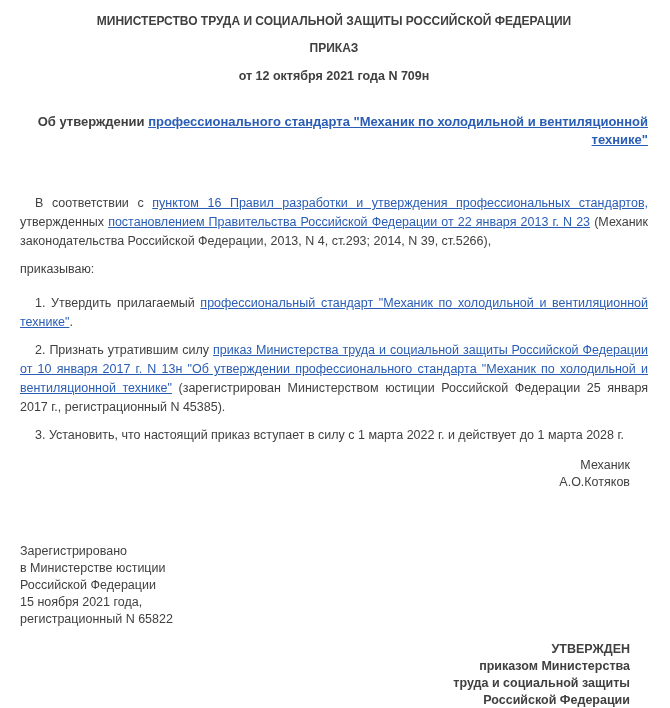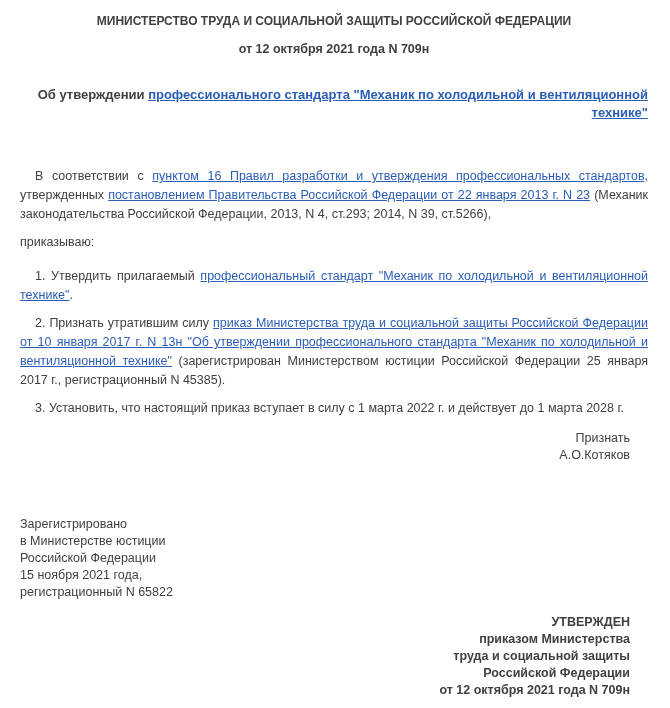--- a/index.html
+++ b/index.html
@@ -88,37 +88,38 @@
     font-weight: bold;
   }
 </style>
 </head>
 <body>
 
 <div class="doc">
 
   <div class="ministry">МИНИСТЕРСТВО ТРУДА И СОЦИАЛЬНОЙ ЗАЩИТЫ РОССИЙСКОЙ ФЕДЕРАЦИИ</div>
 
+  <div class="doctype">ПРИКАЗ</div>
 
   <div class="docdate">от 12 октября 2021 года N 709н</div>
 
   <div class="title"><span>Об утверждении </span><a class="link">профессионального стандарта "Механик по холодильной и вентиляционной технике"</a></div>
 
   <p class="para preamble"><span>В соответствии с </span><a class="link">пунктом 16 Правил разработки и утверждения профессиональных стандартов,</a><span> утвержденных </span><a class="link">постановлением Правительства Российской Федерации от 22 января 2013 г. N 23</a><span> (Механик законодательства Российской Федерации, 2013, N 4, ст.293; 2014, N 39, ст.5266),</span></p>
 
   <p class="para order-word">приказываю:</p>
 
   <p class="para item-1"><span>1. Утвердить прилагаемый </span><a class="link">профессиональный стандарт "Механик по холодильной и вентиляционной технике"</a><span>.</span></p>
 
   <p class="para item-2"><span>2. Признать утратившим силу </span><a class="link">приказ Министерства труда и социальной защиты Российской Федерации от 10 января 2017 г. N 13н "Об утверждении профессионального стандарта "Механик по холодильной и вентиляционной технике"</a><span> (зарегистрирован Министерством юстиции Российской Федерации 25 января 2017 г., регистрационный N 45385).</span></p>
 
   <p class="para item-3">3. Установить, что настоящий приказ вступает в силу с 1 марта 2022 г. и действует до 1 марта 2028 г.</p>
 
   <div class="sig">
-    <div>Признать</div>
+    <div>Механик</div>
     <div>А.О.Котяков</div>
   </div>
 
   <div class="reg">
     <div>Зарегистрировано</div>
     <div>в Министерстве юстиции</div>
     <div>Российской Федерации</div>
     <div>15 ноября 2021 года,</div>
     <div>регистрационный N 65822</div>
   </div>

